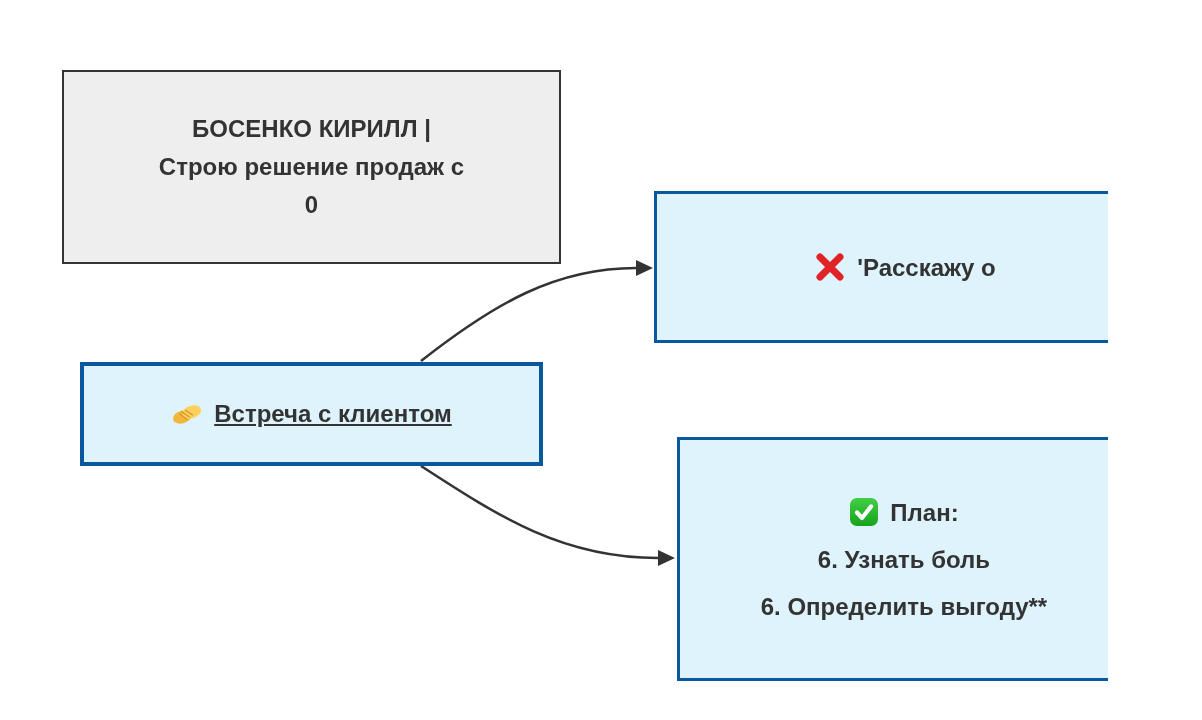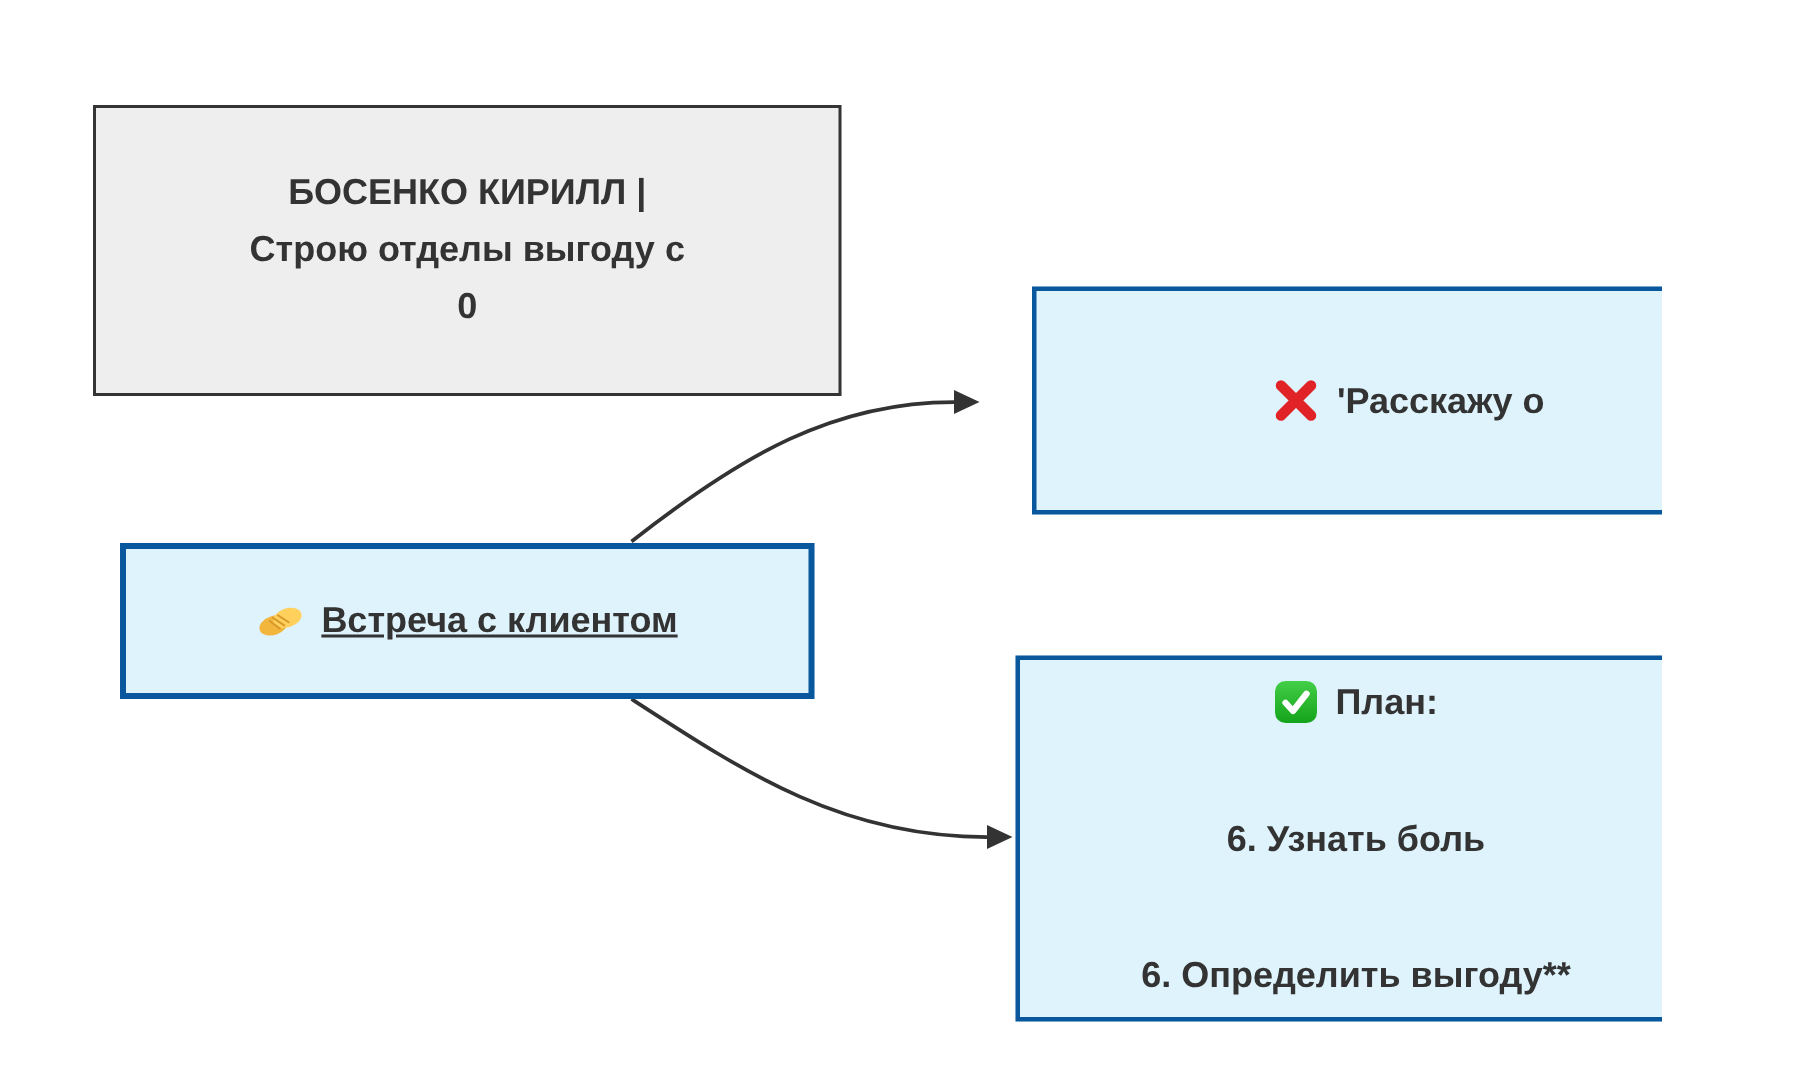--- a/index.html
+++ b/index.html
@@ -46,27 +46,25 @@
   .node-meeting {
     left: 80px; top: 362px;
     width: 463px; height: 104px;
     border-width: 4px;
     text-decoration: underline;
   }
   .node-wrong {
     left: 654px; top: 191px;
     width: 502px; height: 152px;
     line-height: 45px;
-    margin-left: 34px;
   }
   .node-plan {
     left: 677px; top: 437px;
     width: 454px; height: 244px;
     line-height: 47px;
-    gap: 44px;
   }
   .icon-line {
     display: flex;
     align-items: center;
     justify-content: center;
     gap: 11px;
   }
   .emoji {
     display: inline-flex;
     flex: 0 0 auto;
@@ -84,21 +82,21 @@
       <polygon points="636,260 653,268 636,276" fill="#333333"></polygon>
     </g>
     <g>
       <path d="M421,466 C498,516 562,558 658,558" fill="none" stroke="#333333" stroke-width="2.5"></path>
       <polygon points="658,550 675,558 658,566" fill="#333333"></polygon>
     </g>
   </svg>
 
   <div class="node node-header">
     <div class="line">БОСЕНКО КИРИЛЛ |</div>
-    <div class="line">Строю отделы выгоду с</div>
+    <div class="line">Строю решение продаж с</div>
     <div class="line">0</div>
   </div>
 
   <div class="node node-blue node-meeting">
     <div class="icon-line">
       <span class="emoji">
         <svg width="32" height="26" viewBox="0 0 38 30">
           <ellipse cx="13.5" cy="18.5" rx="11.5" ry="7.5" fill="#F2B63C" transform="rotate(-18 13.5 18.5)"></ellipse>
           <ellipse cx="24.5" cy="12.5" rx="11.5" ry="7.5" fill="#FFD15C" transform="rotate(-18 24.5 12.5)"></ellipse>
           <path d="M13 12.5 L22 18.5 M17 10.5 L25.5 16 M10.5 15 L18.5 21" stroke="#D9992B" stroke-width="1.6" stroke-linecap="round" fill="none"></path>

